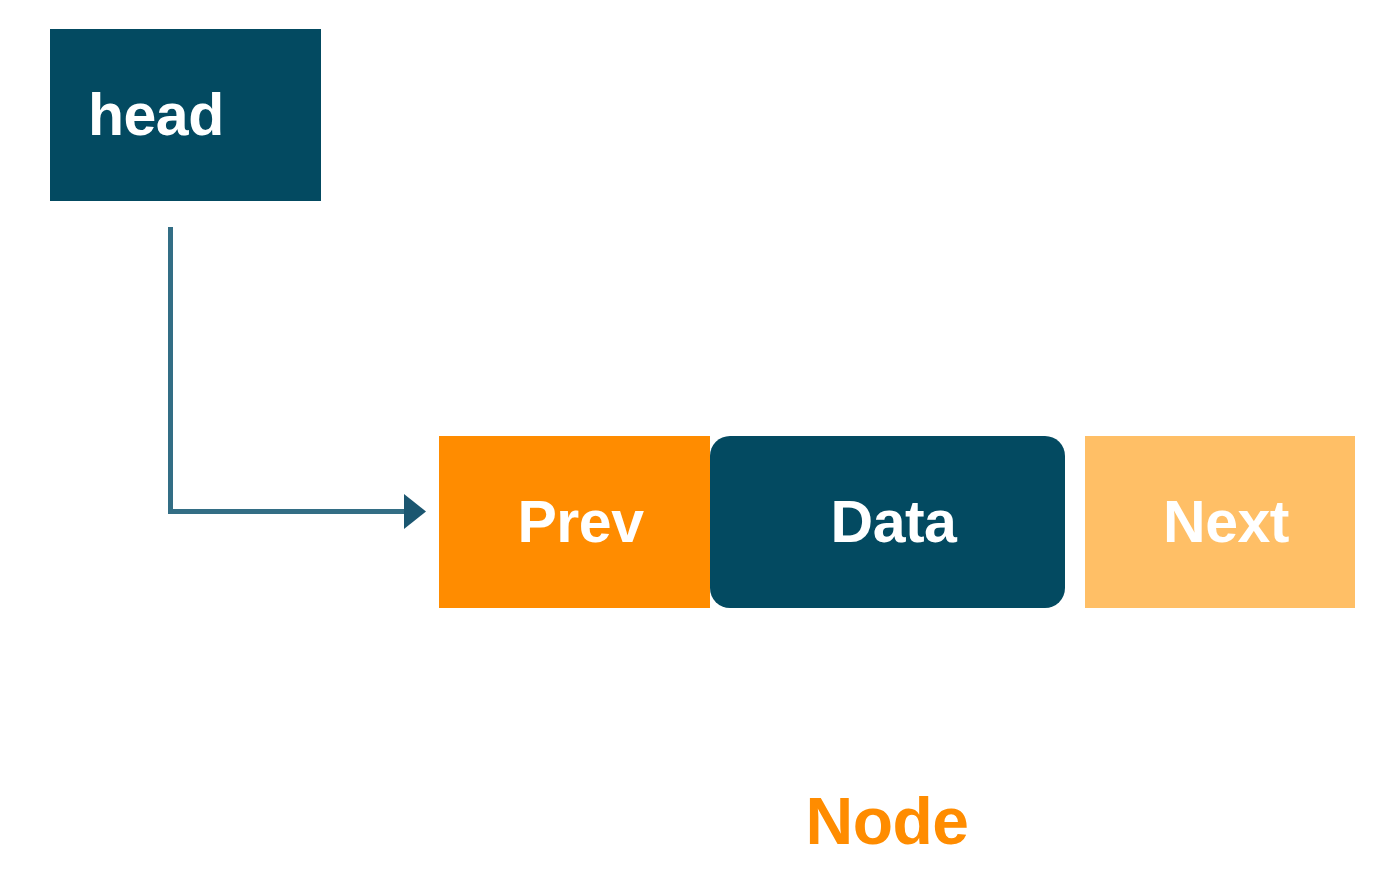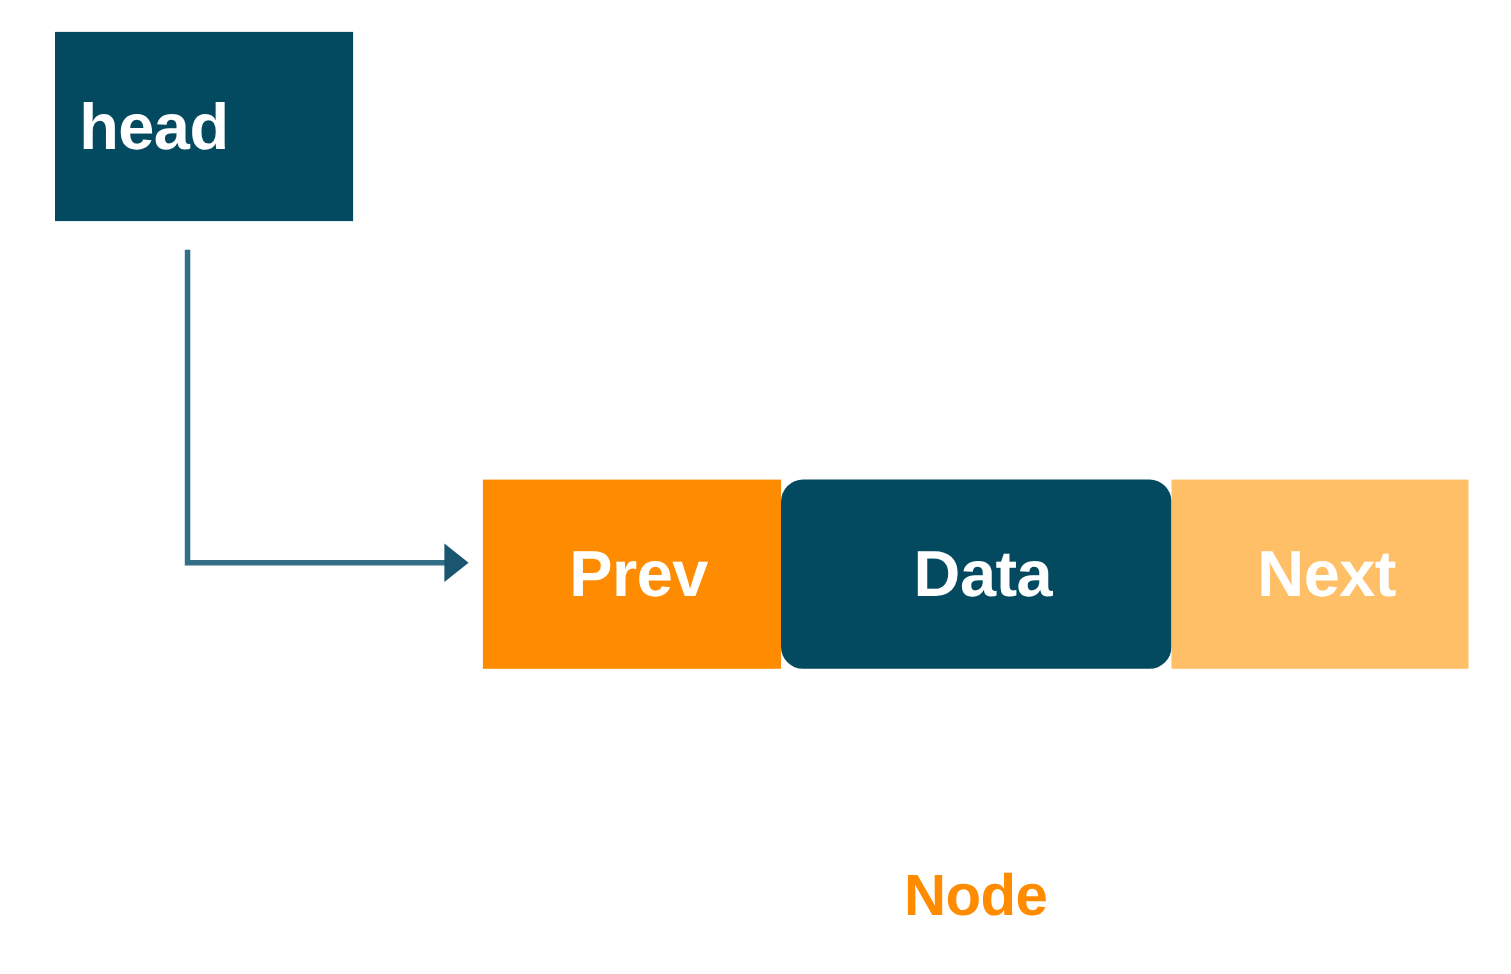--- a/index.html
+++ b/index.html
@@ -29,21 +29,21 @@
     position: absolute;
     left: 50px;
     top: 29px;
     width: 271px;
     height: 172px;
     background: #034A61;
     display: flex;
     align-items: center;
     justify-content: flex-start;
     box-sizing: border-box;
-    padding-left: 22px;
+    padding-left: 38px;
   }
   .head-label {
     color: #ffffff;
     font-size: 59px;
     font-weight: bold;
     line-height: 1;
     letter-spacing: -0.5px;
     white-space: nowrap;
   }
 
@@ -77,31 +77,31 @@
   .node-cell-label {
     color: #ffffff;
     font-size: 59px;
     font-weight: bold;
     line-height: 1;
     letter-spacing: -0.5px;
     white-space: nowrap;
   }
   .cell-prev { width: 271px; background: #FF8C00; }
   .cell-data { width: 355px; background: #034A61; border-radius: 20px; }
-  .cell-next { width: 270px; background: #FFBF66; }
+  .cell-next { width: 270px; background: #FFBF66; margin-left: 20px; }
 
   
   .node-caption {
     position: absolute;
     left: 439px;
     top: 788px;
     width: 896px;
     text-align: center;
     color: #FF8C00;
-    font-size: 53px;
+    font-size: 66px;
     font-weight: bold;
     line-height: 1;
     letter-spacing: -0.5px;
     white-space: nowrap;
   }
 </style>
 </head>
 <body>
 
 <div id="canvas">

